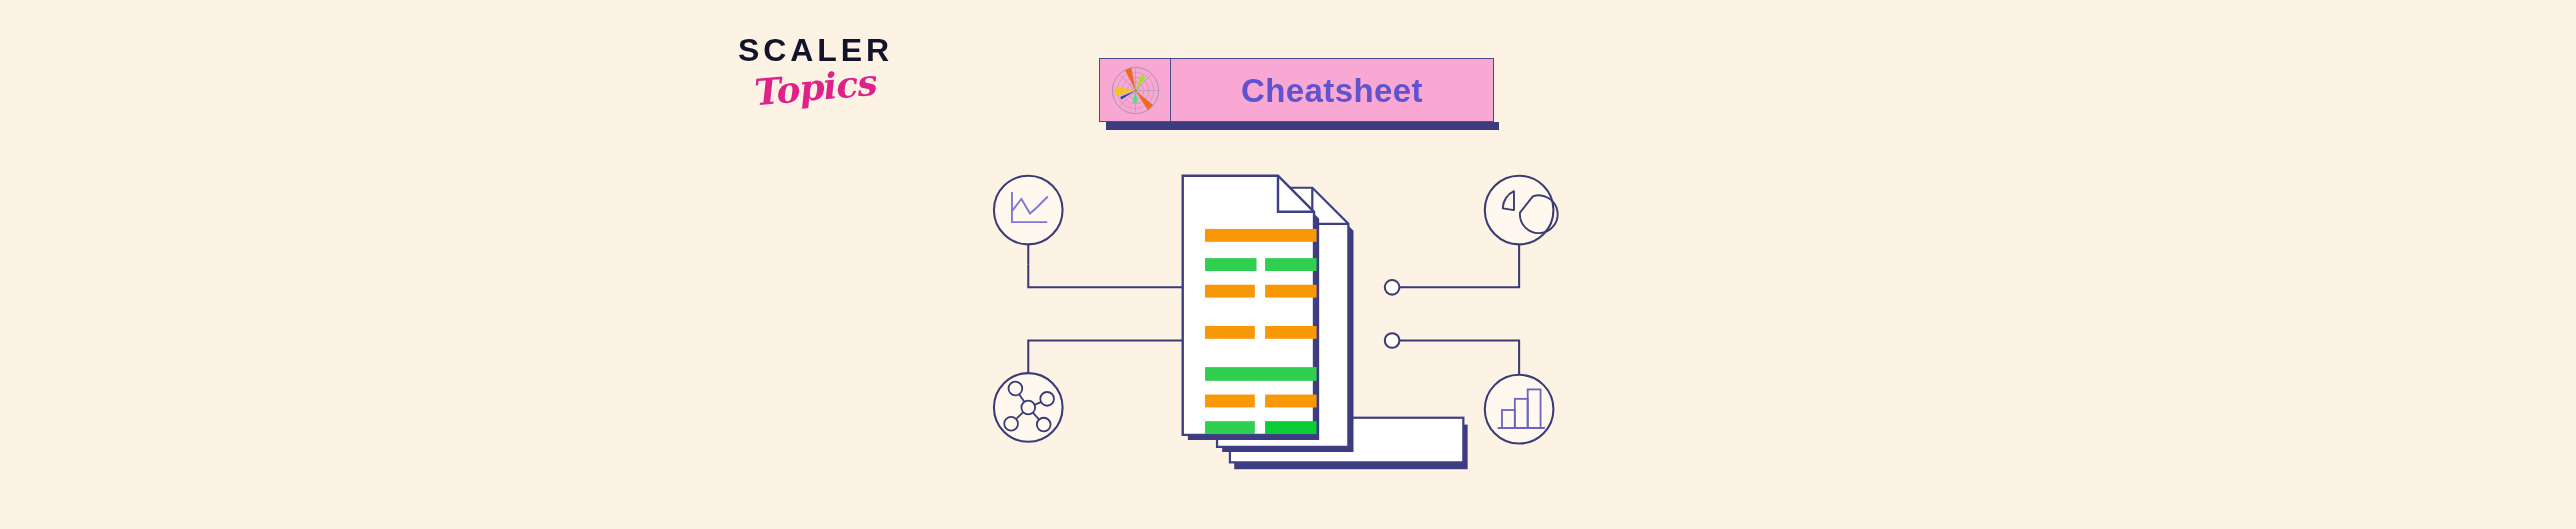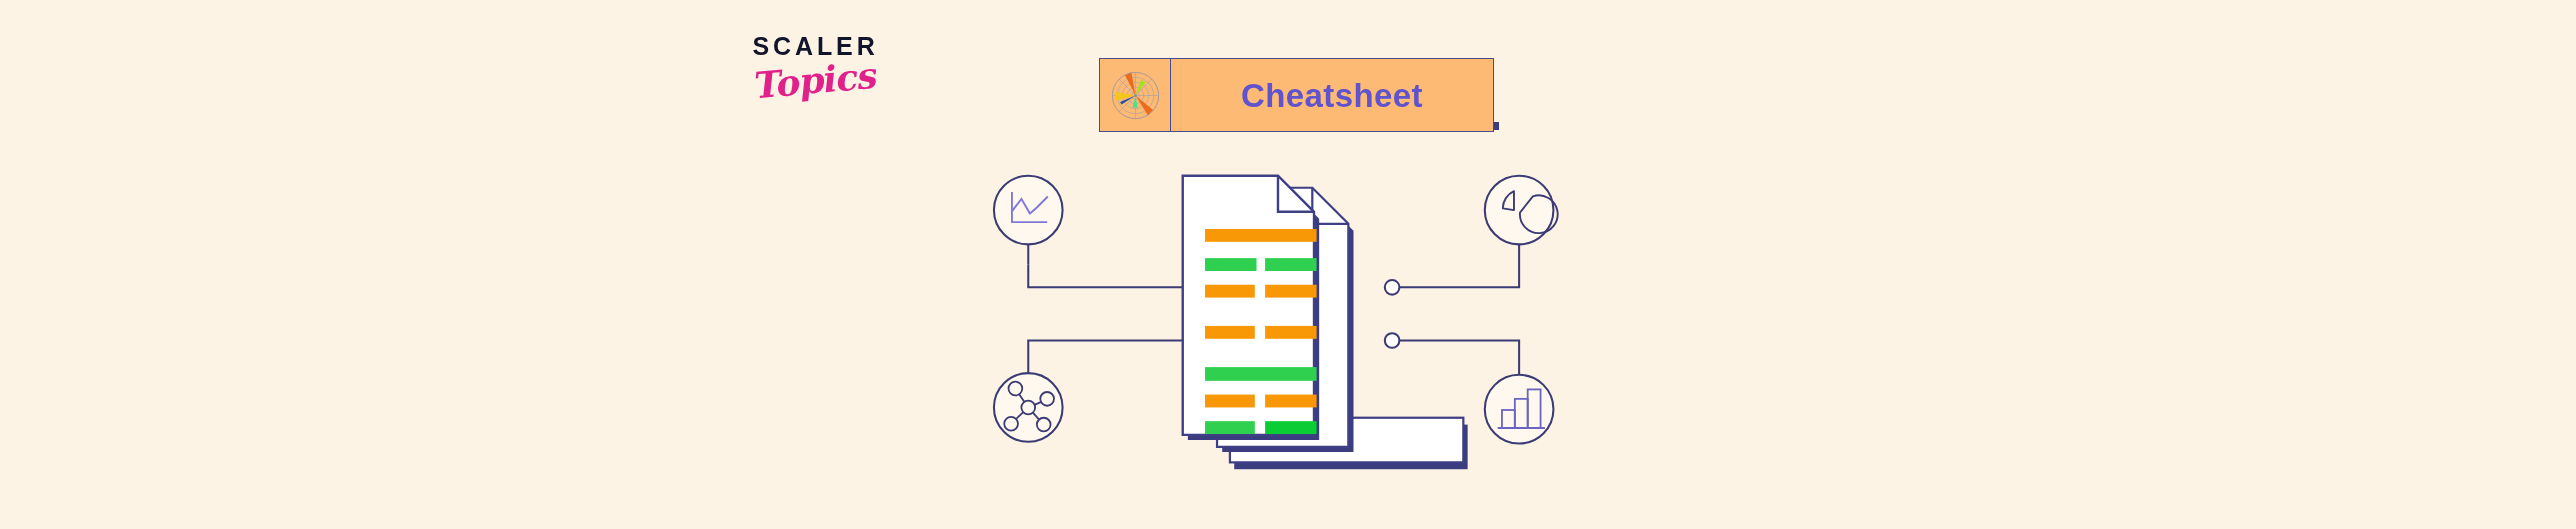--- a/index.html
+++ b/index.html
@@ -14,21 +14,21 @@
 
   
   .logo{
     position:absolute;left:734px;top:34px;
     width:163px;height:90px;
     text-align:center;
   }
   .logo-top{
     font-family:"Liberation Sans", sans-serif;
     font-weight:bold;
-    font-size:25px;
+    font-size:32px;
     letter-spacing:3.9px;
     color:#12142B;
     line-height:1;
     white-space:nowrap;
   }
   .logo-bottom{
     font-family:"DejaVu Serif", serif;
     font-style:italic;
     font-weight:bold;
     font-size:36px;
@@ -39,22 +39,22 @@
     letter-spacing:-0.9px;
   }
 
   
   .banner-wrap{
     position:absolute;left:1099px;top:58px;
     width:397px;height:67px;
   }
   .banner{
     position:absolute;left:0;top:0;
-    width:395px;height:74px;
-    background:#fdba74;
+    width:395px;height:64px;
+    background:#f9a8d4;
     border:1.3px solid #4A4A8F;
     box-sizing:border-box;
     display:flex;
     align-items:stretch;
   }
   .banner-shadow{
     position:absolute;left:6.9px;top:64px;
     width:393px;height:7.7px;
     background:#3C3C80;
   }

